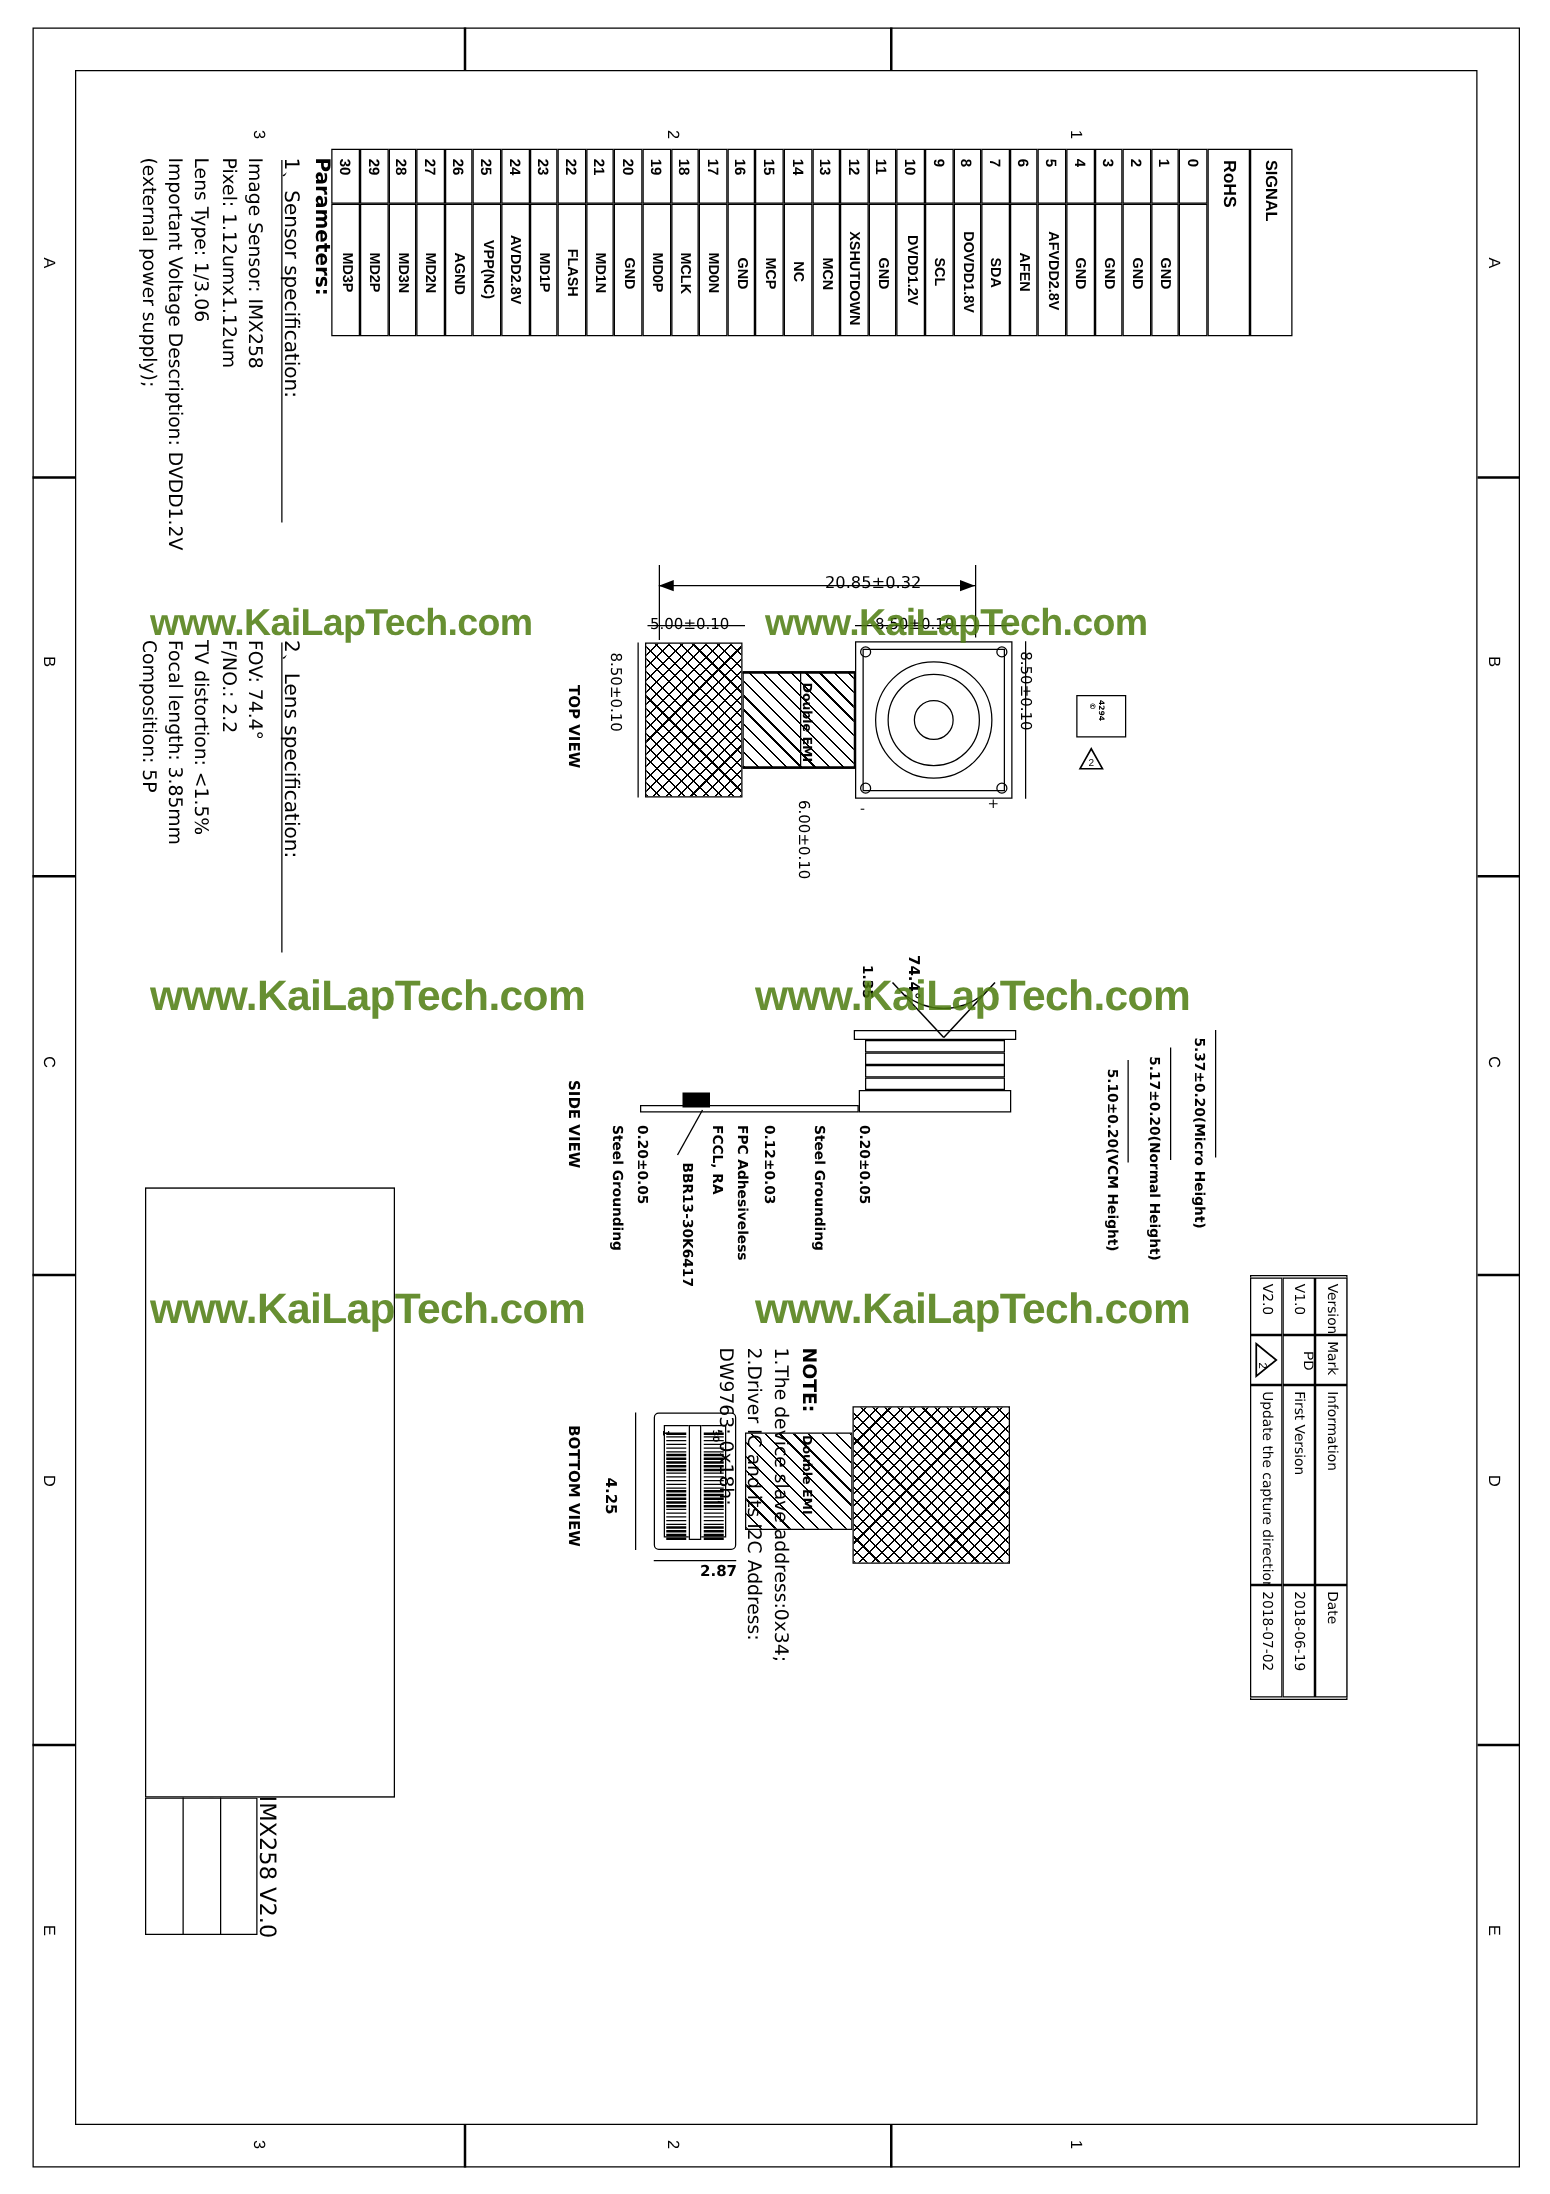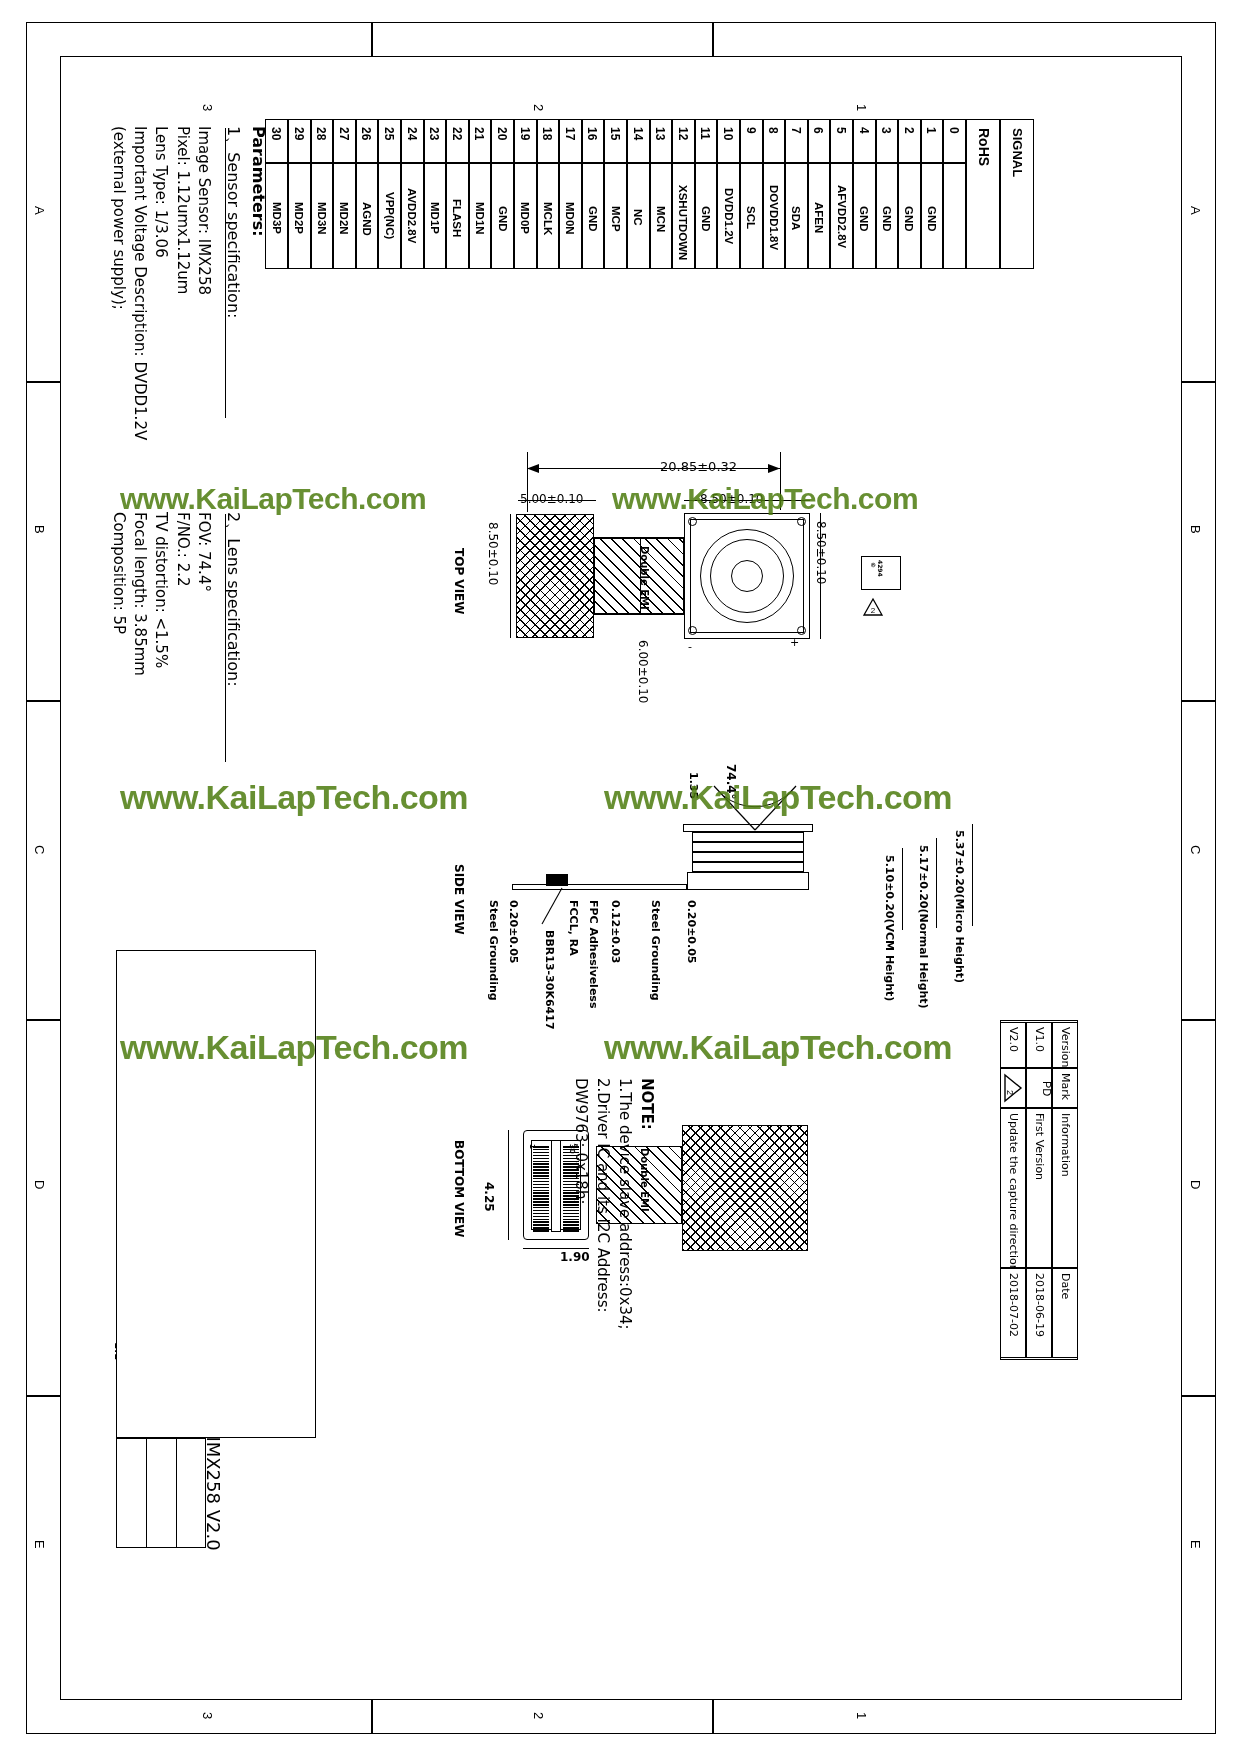--- a/index.html
+++ b/index.html
@@ -411,21 +411,21 @@
   </div>
 <div class="rot r90" style="left:576px;top:1144px;font-size:7px;font-weight:bold;">30</div>
 <div class="rot r90" style="left:536px;top:1144px;font-size:7px;font-weight:bold;">1</div>
 
 <div class="hatch1" style="left:596px;top:1146px;width:86px;height:78px;"></div>
 <div class="txt t10 b" style="left:650px;top:1148px;">Double EMI</div>
 <div class="hatch" style="left:682px;top:1125px;width:126px;height:126px;"></div>
 
 <div class="txt t12 b" style="left:496px;top:1182px;">4.25</div>
 <div class="dimvert" style="left:508px;top:1130px;height:110px;"></div>
-<div class="txt t12 b" style="left:560px;top:1250px;transform:rotate(0deg);">1.90</div>
+<div class="txt t12 b" style="left:560px;top:1250px;transform:rotate(0deg);">2.87</div>
 <div class="dimline" style="left:523px;top:1248px;width:66px;"></div>
 
 <div class="txt t14 b" style="left:656px;top:1078px;font-size:15px;">NOTE:</div>
 <div class="txt t14" style="left:634px;top:1078px;font-size:15px;">1.The device slave address:0x34;</div>
 <div class="txt t14" style="left:612px;top:1078px;font-size:15px;">2.Driver IC and its I2C Address:</div>
 <div class="txt t14" style="left:590px;top:1078px;font-size:15px;">DW9763; 0x18h;</div>
 
 <div class="tb" style="left:236px;top:950px;width:80px;height:488px;"></div>
 <div class="txt" style="left:300px;top:960px;font-size:26px;">Kai Lap Technologies Group Ltd</div>
 

